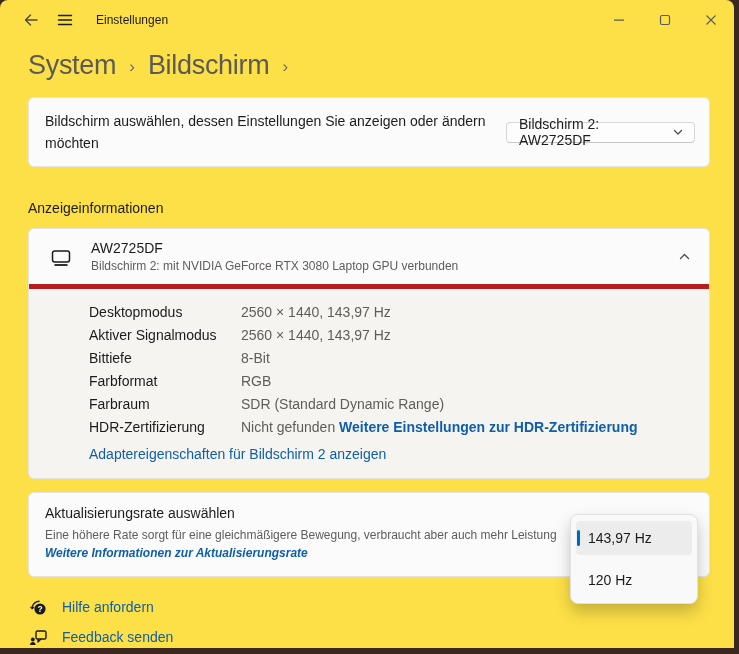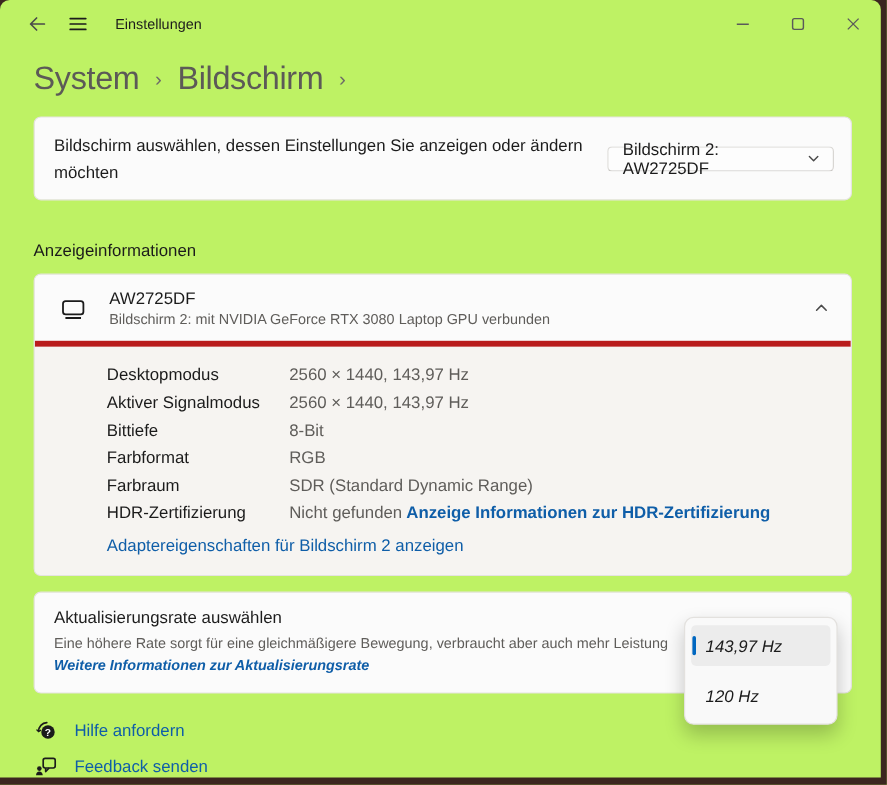--- a/index.html
+++ b/index.html
@@ -5,21 +5,21 @@
   * { margin:0; padding:0; box-sizing:border-box; }
   html,body { width:739px; height:654px; }
   body {
     font-family:"Liberation Sans", sans-serif;
     background:#3c2620;
     position:relative; overflow:hidden;
   }
   .stage { position:absolute; inset:0; }
   .window {
     position:absolute; left:0; top:0; right:5px; bottom:6px;
-    background:#bef264; border-radius:8px 8px 0 0; overflow:hidden;
+    background:#fde047; border-radius:8px 8px 0 0; overflow:hidden;
   }
   
   .titlebar { height:40px; display:flex; align-items:center; padding-left:14px; }
   .icon-btn { width:34px; height:32px; display:flex; align-items:center; justify-content:center; border-radius:4px; cursor:pointer; }
   .titlebar-title { font-size:12px; color:#1b1b1b; margin-left:14px; }
   .titlebar-spacer { flex:1; }
   .win-ctl { width:46px; height:40px; display:flex; align-items:center; justify-content:center; cursor:pointer; }
   svg { display:block; }
   
   .breadcrumb { display:flex; align-items:center; padding:6px 28px 0 28px; height:44px; }
@@ -65,21 +65,21 @@
   .footer-label { margin-left:14px; font-size:14px; color:#0f5ea8; }
   
   .flyout {
     position:absolute; left:570px; top:514px; width:128px;
     background:#f9f9f9; border:1px solid #e3e1de; border-radius:8px;
     padding:6px 5px; box-shadow:0 8px 16px rgba(0,0,0,0.22); z-index:20;
   }
   .flyout-option {
     position:relative; height:34px; display:flex; align-items:center;
     padding-left:12px; border-radius:4px; font-size:14px; color:#1b1b1b;
-    cursor:pointer; margin-bottom:8px;font-style:italic;
+    cursor:pointer; margin-bottom:8px;
   }
   .flyout-option:last-child { margin-bottom:0; }
   .flyout-option.selected { background:#ececec; }
   .option-indicator {
     position:absolute; left:1px; top:9px; width:3px; height:16px;
     border-radius:2px; background:#0067c0;
   }
 </style>
 </head>
 <body>
@@ -187,21 +187,21 @@
               <div class="info-row">
                 <div class="info-label">Farbformat</div>
                 <div class="info-value"><span>RGB</span></div>
               </div>
               <div class="info-row">
                 <div class="info-label">Farbraum</div>
                 <div class="info-value"><span>SDR (Standard Dynamic Range)</span></div>
               </div>
               <div class="info-row">
                 <div class="info-label">HDR-Zertifizierung</div>
-                <div class="info-value"><span>Nicht gefunden</span><span class="inline-link"> Anzeige Informationen zur HDR-Zertifizierung</span></div>
+                <div class="info-value"><span>Nicht gefunden</span><span class="inline-link"> Weitere Einstellungen zur HDR-Zertifizierung</span></div>
               </div>
             </div>
           <span class="adapter-link">Adaptereigenschaften für Bildschirm 2 anzeigen</span>
         </div>
       </div>
 
       <div class="card refresh-card">
         <div class="refresh-title">Aktualisierungsrate auswählen</div>
         <div class="refresh-desc">
           <span>Eine höhere Rate sorgt für eine gleichmäßigere Bewegung, verbraucht aber auch mehr Leistung</span>

